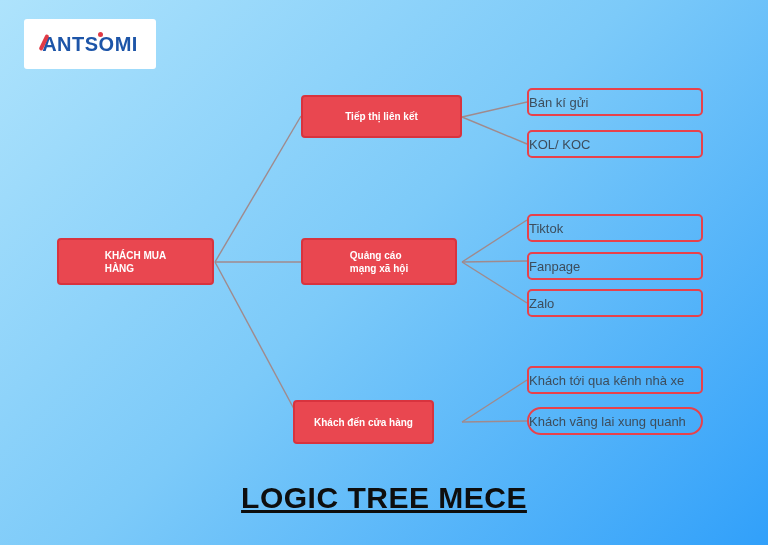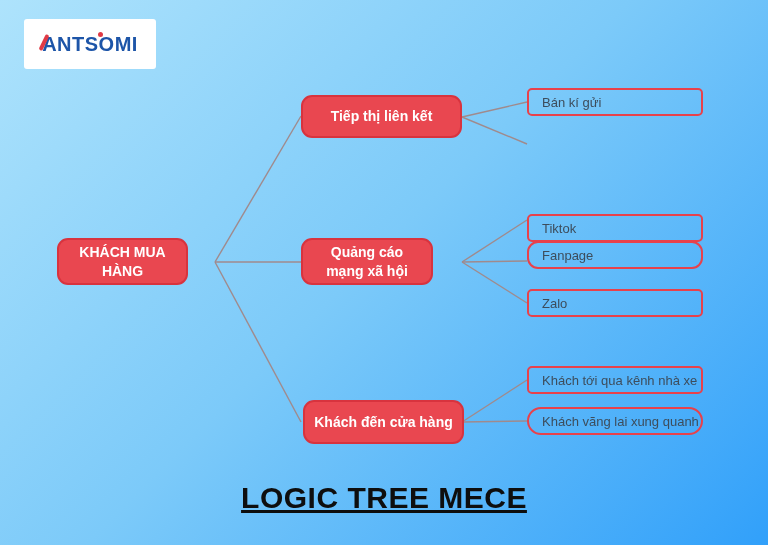--- a/index.html
+++ b/index.html
@@ -28,37 +28,37 @@
   }
   .logo-dot{
     position:absolute;left:74px;top:13px;width:5px;height:5px;border-radius:50%;
     background:var(--logo-red,#e03a45);
   }
 
   .rnode{
     position:absolute;box-sizing:border-box;
     background:var(--node-fill,#e94750);
     border:2px solid var(--node-border,#d8333e);
-    border-radius:11px;color:#ffffff;font-weight:bold;font-size:14px;
+    border-radius:4px;color:#ffffff;font-weight:bold;font-size:10px;
     display:flex;align-items:center;justify-content:center;
-    text-align:center;white-space:pre-line;line-height:1.3;
+    text-align:left;white-space:pre-line;line-height:1.3;
   }
-  .node-root{left:57px;top:238px;width:131px;height:47px;}
+  .node-root{left:57px;top:238px;width:157px;height:47px;}
   .node-b1{left:301px;top:95px;width:161px;height:43px;}
-  .node-b2{left:301px;top:238px;width:132px;height:47px;}
-  .node-b3{left:303px;top:400px;width:161px;height:44px;}
+  .node-b2{left:301px;top:238px;width:156px;height:47px;}
+  .node-b3{left:293px;top:400px;width:141px;height:44px;}
 
   .lnode{
     position:absolute;box-sizing:border-box;left:527px;width:176px;height:28px;
     border:2px solid var(--leaf-border,#e8414b);border-radius:5px;
     color:var(--leaf-text,#3d4d5c);font-size:13px;
-    display:flex;align-items:center;padding-left:13px;text-align:center;
+    display:flex;align-items:center;text-align:center;
   }
   .leaf-1a{top:88px;}  .leaf-1b{top:130px;}
-  .leaf-2a{top:214px;} .leaf-2b{top:241px;border-radius:11px;} .leaf-2c{top:289px;}
+  .leaf-2a{top:214px;} .leaf-2b{top:252px;} .leaf-2c{top:289px;}
   .leaf-3a{top:366px;} .leaf-3b{top:407px;border-radius:14px;}
 
   .title{
     position:absolute;left:0;right:0;top:481px;text-align:center;
     font-size:30px;font-weight:bold;color:#0e0e0e;letter-spacing:.5px;text-decoration:underline;
   }
 </style>
 </head>
 <body>
 
@@ -85,20 +85,21 @@
 
   <div class="rnode node-root">KHÁCH MUA
 HÀNG</div>
 
   <div class="rnode node-b1">Tiếp thị liên kết</div>
   <div class="rnode node-b2">Quảng cáo
 mạng xã hội</div>
   <div class="rnode node-b3">Khách đến cửa hàng</div>
 
   <div class="lnode leaf-1a">Bán kí gửi</div>
+  <div class="lnode leaf-1b">KOL/ KOC</div>
 
   <div class="lnode leaf-2a">Tiktok</div>
   <div class="lnode leaf-2b">Fanpage</div>
   <div class="lnode leaf-3a">Khách tới qua kênh nhà xe</div>
 
   <div class="lnode leaf-2c">Zalo</div>
   <div class="lnode leaf-3b">Khách vãng lai xung quanh</div>
 
   <div class="title">LOGIC TREE MECE</div>
 

